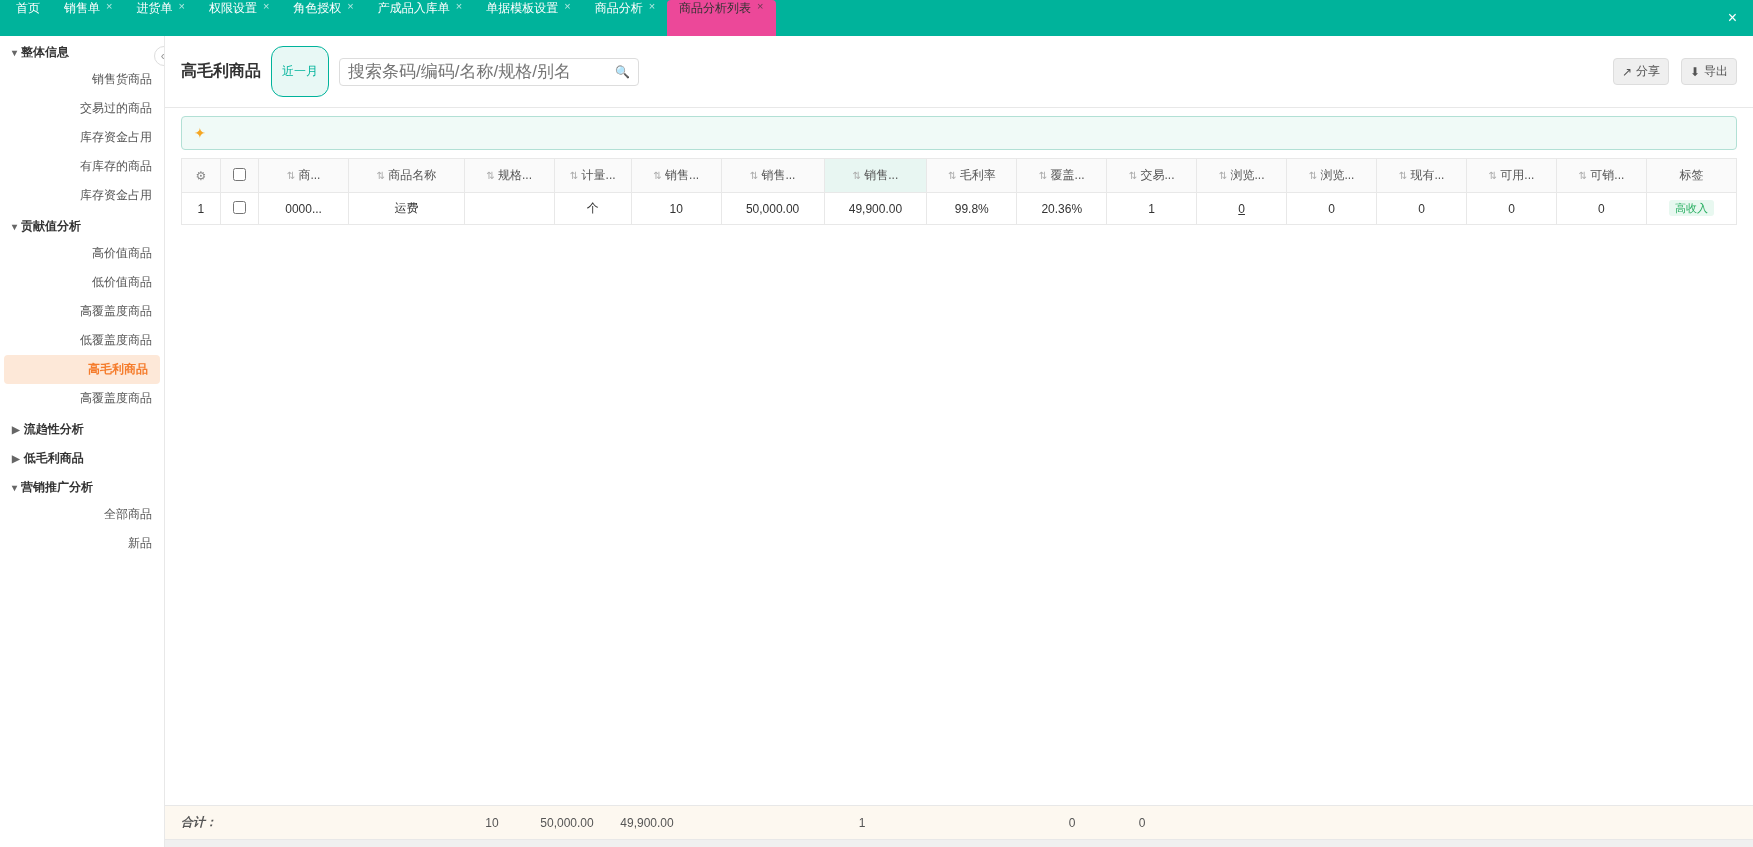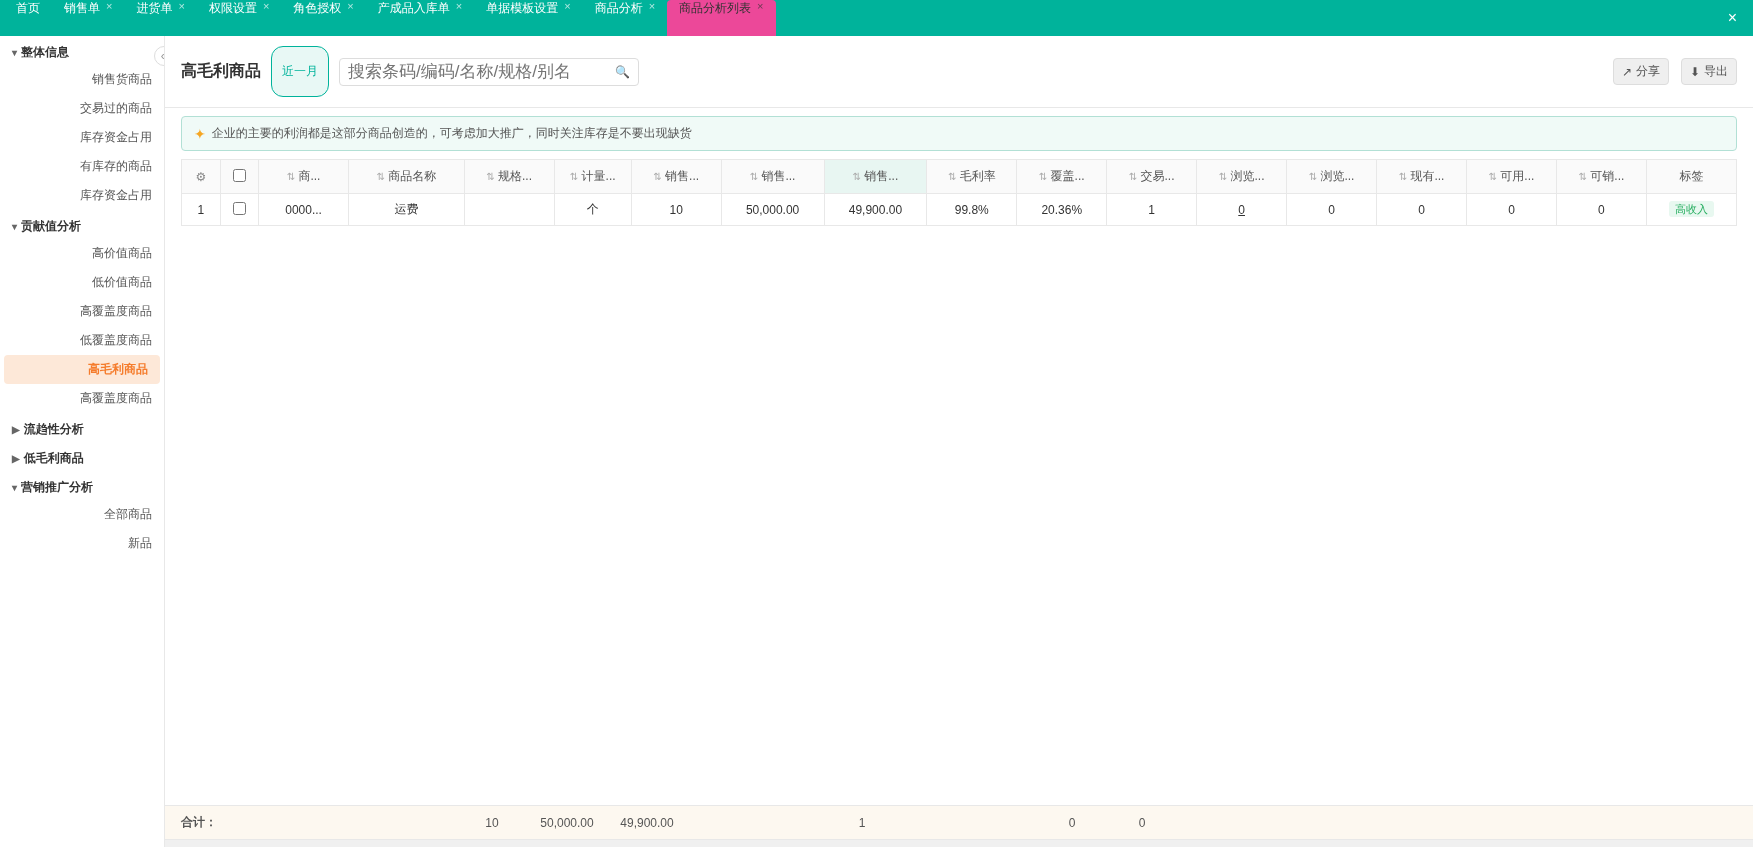--- a/index.html
+++ b/index.html
@@ -217,21 +217,21 @@
     .footer-totals {
       display: flex;
       align-items: center;
       border-top: 1px solid #e8e8e8;
       background: #fdf8f0;
       padding: 8px 16px;
       font-size: 12px;
       color: #555;
       flex-shrink: 0;
     }
-    .footer-label { margin-right: 20px; font-weight: bold; }
+    .footer-label { margin-right: 20px; font-weight: bold; font-style: italic; }
 
     
     .footer-scrollbar {
       height: 8px;
       background: #f0f0f0;
       border-top: 1px solid #e8e8e8;
       flex-shrink: 0;
       overflow-x: auto;
     }
 
@@ -371,21 +371,20 @@
           </button>
           <button class="action-btn">
             <span>⬇</span>
             <span>导出</span>
           </button>
         </div>
       </div>
 
       <div class="info-banner">
         <span class="info-icon">✦</span>
-        <span>企业的主要的利润都是这部分商品创造的，可考虑加大推广，同时关注库存是不要出现缺货</span>
       </div>
 
       <div class="table-container">
         <table>
           <colgroup>
             <col style="width:30px">
             <col style="width:30px">
             <col style="width:70px">
             <col style="width:90px">
             <col style="width:70px">

